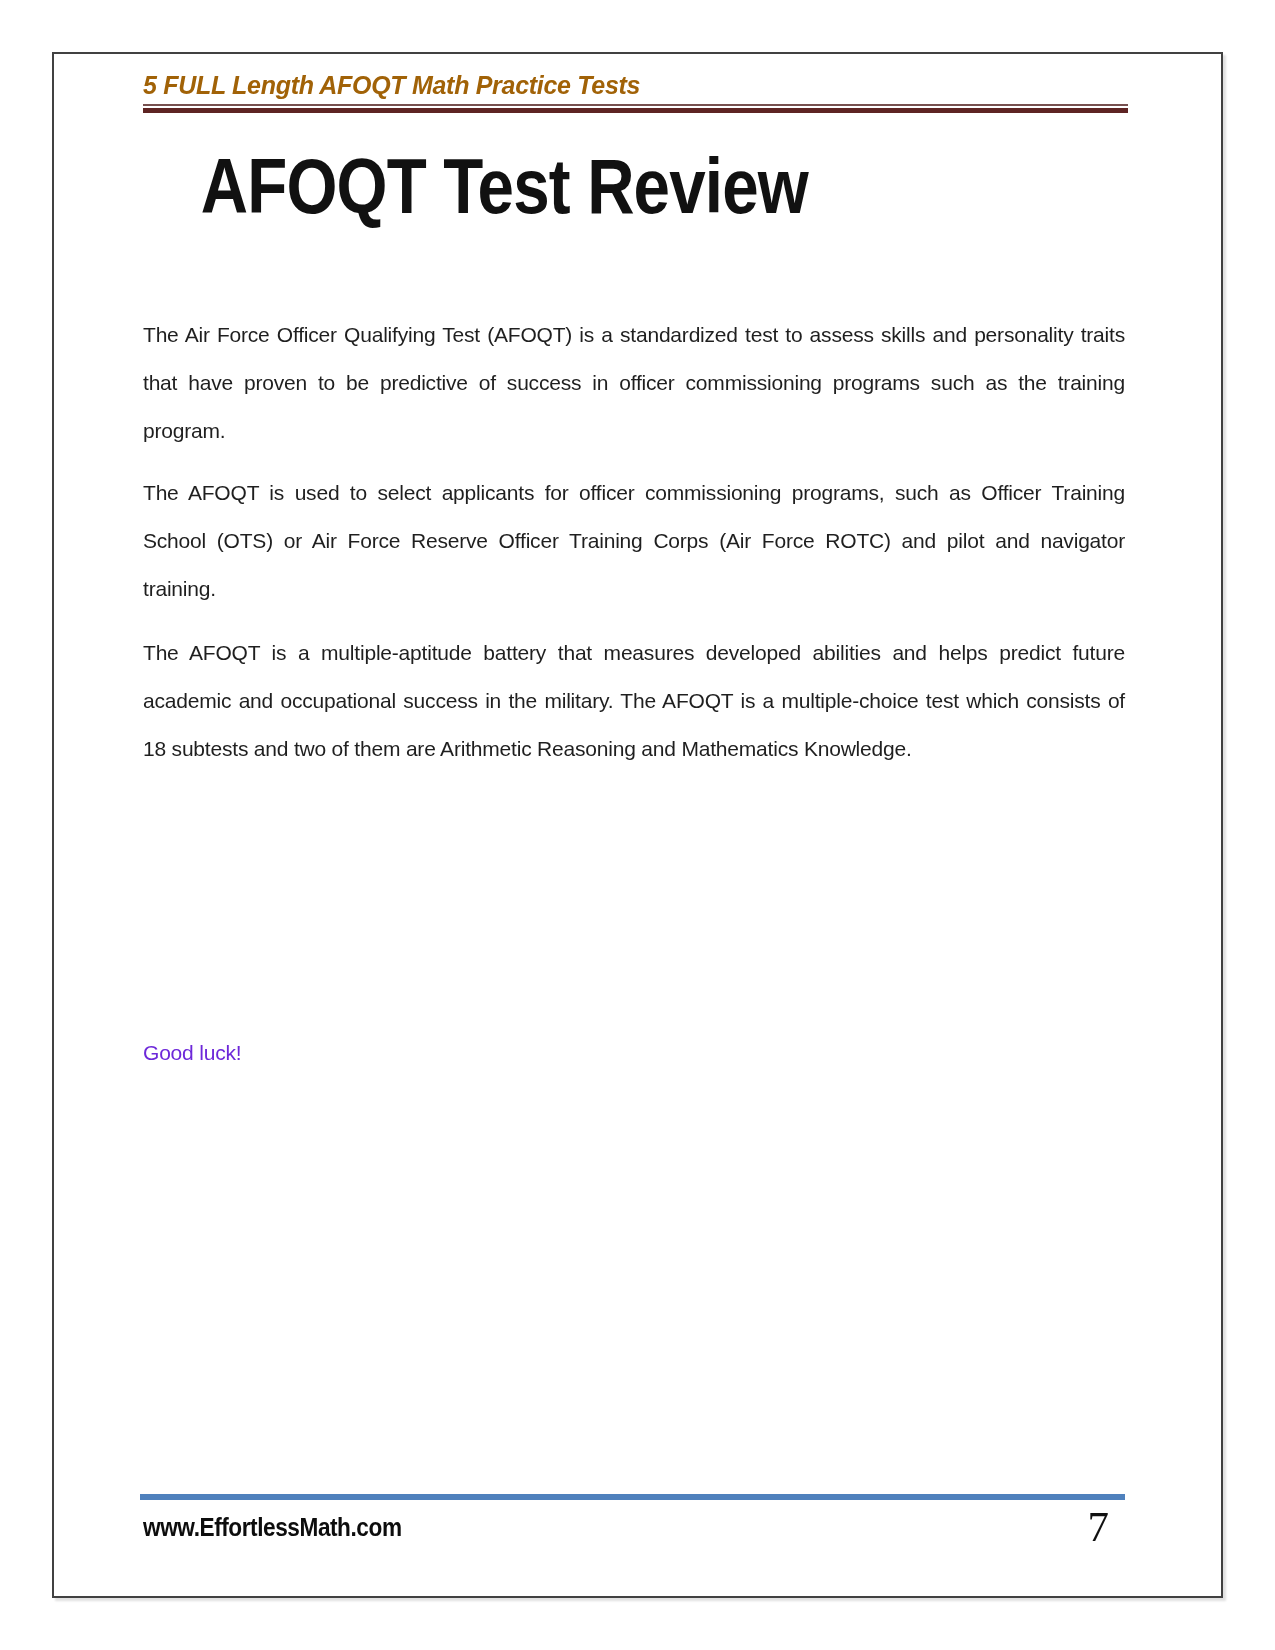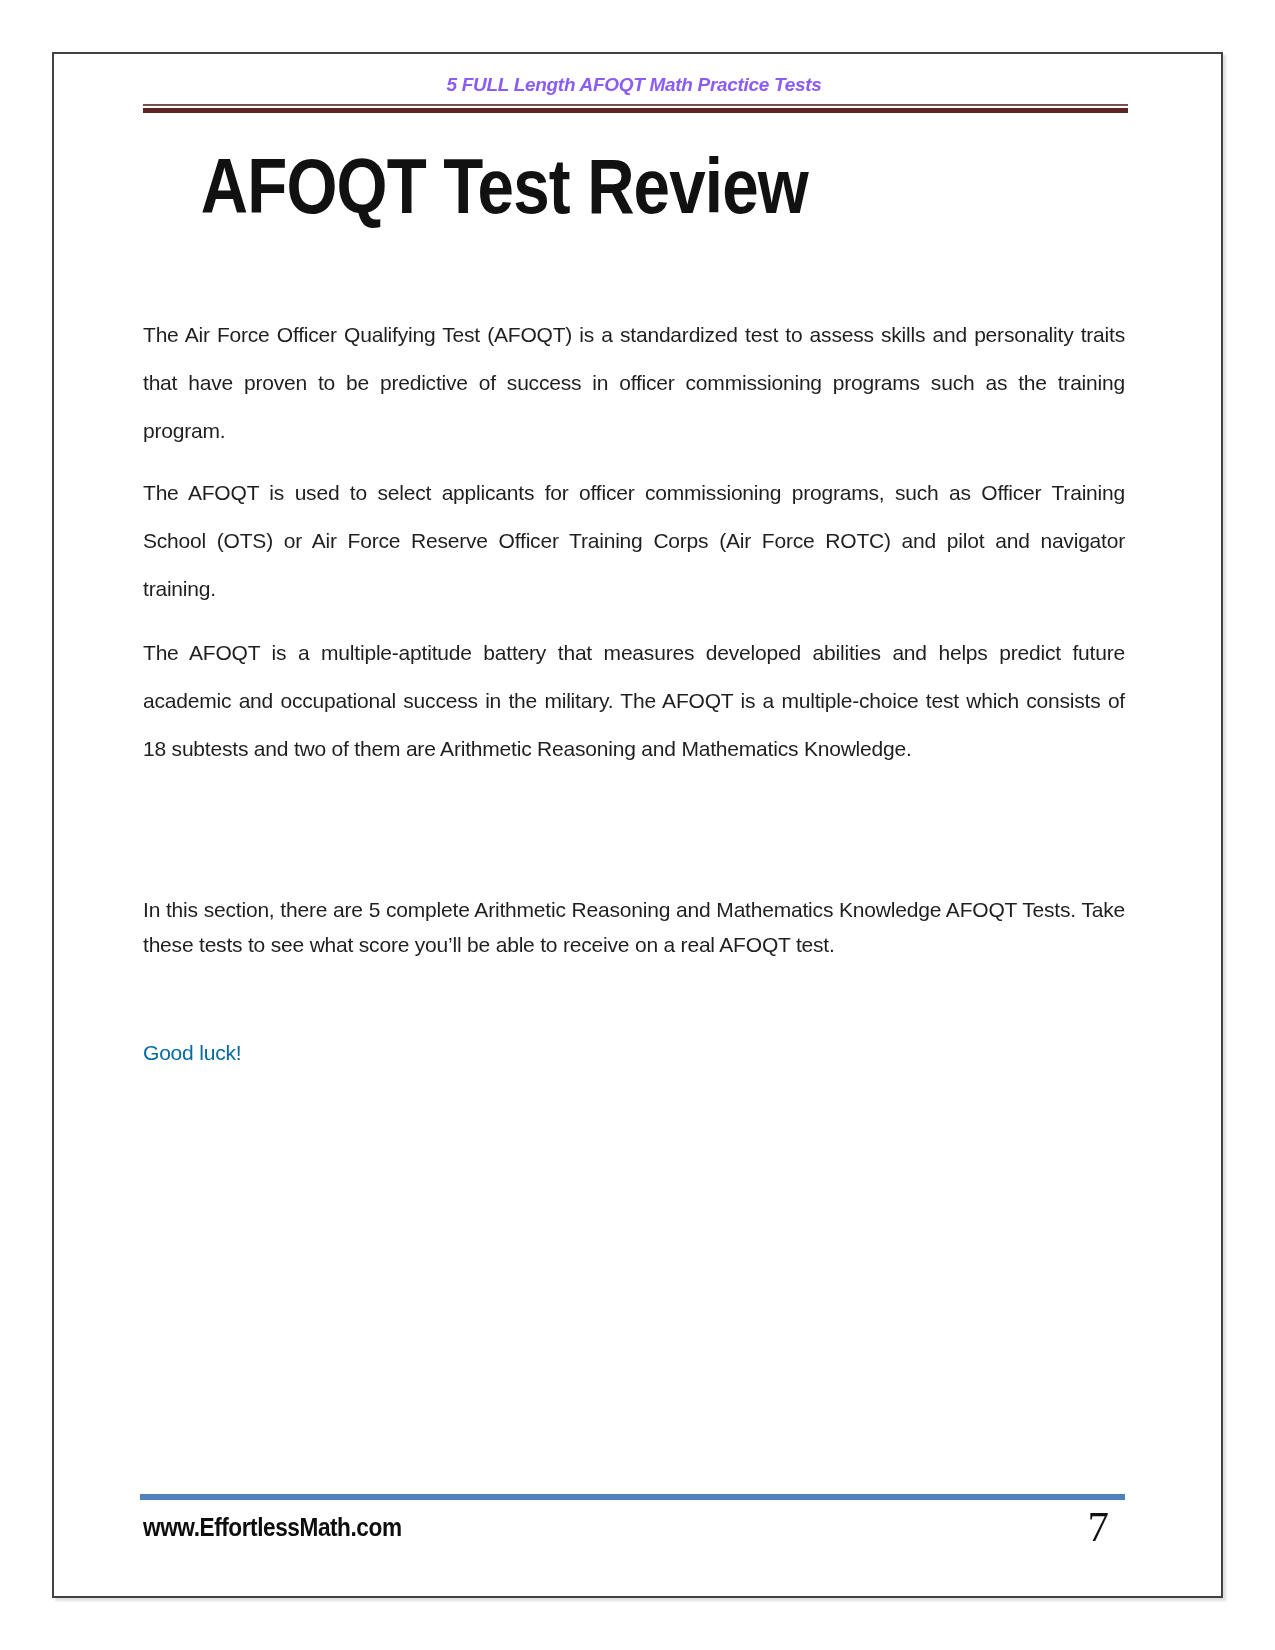--- a/index.html
+++ b/index.html
@@ -25,26 +25,26 @@
     border: 2px solid #414141;
     box-sizing: border-box;
     box-shadow: 3px 3px 2px rgba(0,0,0,0.12);
     background: #ffffff;
   }
   .header-text {
     position: absolute;
     left: 143px;
     width: 982px;
     top: 72px;
-    text-align: center;
-    font-size: 19px;
+    text-align: left;
+    font-size: 25px;
     line-height: 26px;
     font-weight: bold;
     font-style: italic;
-    color: #8b5cf6;
+    color: #a16207;
     letter-spacing: -0.3px;
   }
   .header-rule {
     position: absolute;
     left: 143px;
     top: 104px;
     width: 985px;
   }
   .rule-thin {
     height: 2px;
@@ -92,21 +92,21 @@
   .par-2 { top: 469px; }
   .par-3 { top: 629px; }
   .par-4 { top: 892px; line-height: 35px; }
   .closing {
     position: absolute;
     left: 143px;
     width: 982px;
     top: 1035px;
     font-size: 21px;
     line-height: 35px;
-    color: #0369a1;
+    color: #6d28d9;
     letter-spacing: -0.2px;
   }
   .footer-rule {
     position: absolute;
     left: 140px;
     top: 1494px;
     width: 985px;
     height: 6px;
     background: #4f81bd;
   }
@@ -156,21 +156,20 @@
   <div class="doc-title">
     <span class="title-inner">AFOQT Test Review</span>
   </div>
 
   <p class="body-par par-2">The AFOQT is used to select applicants for officer commissioning programs, such as Officer Training School (OTS) or Air Force Reserve Officer Training Corps (Air Force ROTC) and pilot and navigator training.</p>
 
   <p class="body-par par-1">The Air Force Officer Qualifying Test (AFOQT) is a standardized test to assess skills and personality traits that have proven to be predictive of success in officer commissioning programs such as the training program.</p>
 
   <p class="body-par par-3">The AFOQT is a multiple-aptitude battery that measures developed abilities and helps predict future academic and occupational success in the military. The AFOQT is a multiple-choice test which consists of 18 subtests and two of them are Arithmetic Reasoning and Mathematics Knowledge.</p>
 
-  <p class="body-par par-4">In this section, there are 5 complete Arithmetic Reasoning and Mathematics Knowledge AFOQT Tests. Take these tests to see what score you’ll be able to receive on a real AFOQT test.</p>
 
   <div class="closing">Good luck!</div>
 
   <div class="footer-rule"></div>
 
   <div class="footer-site">www.EffortlessMath.com</div>
 
   <div class="page-number">7</div>
 
 </div>

